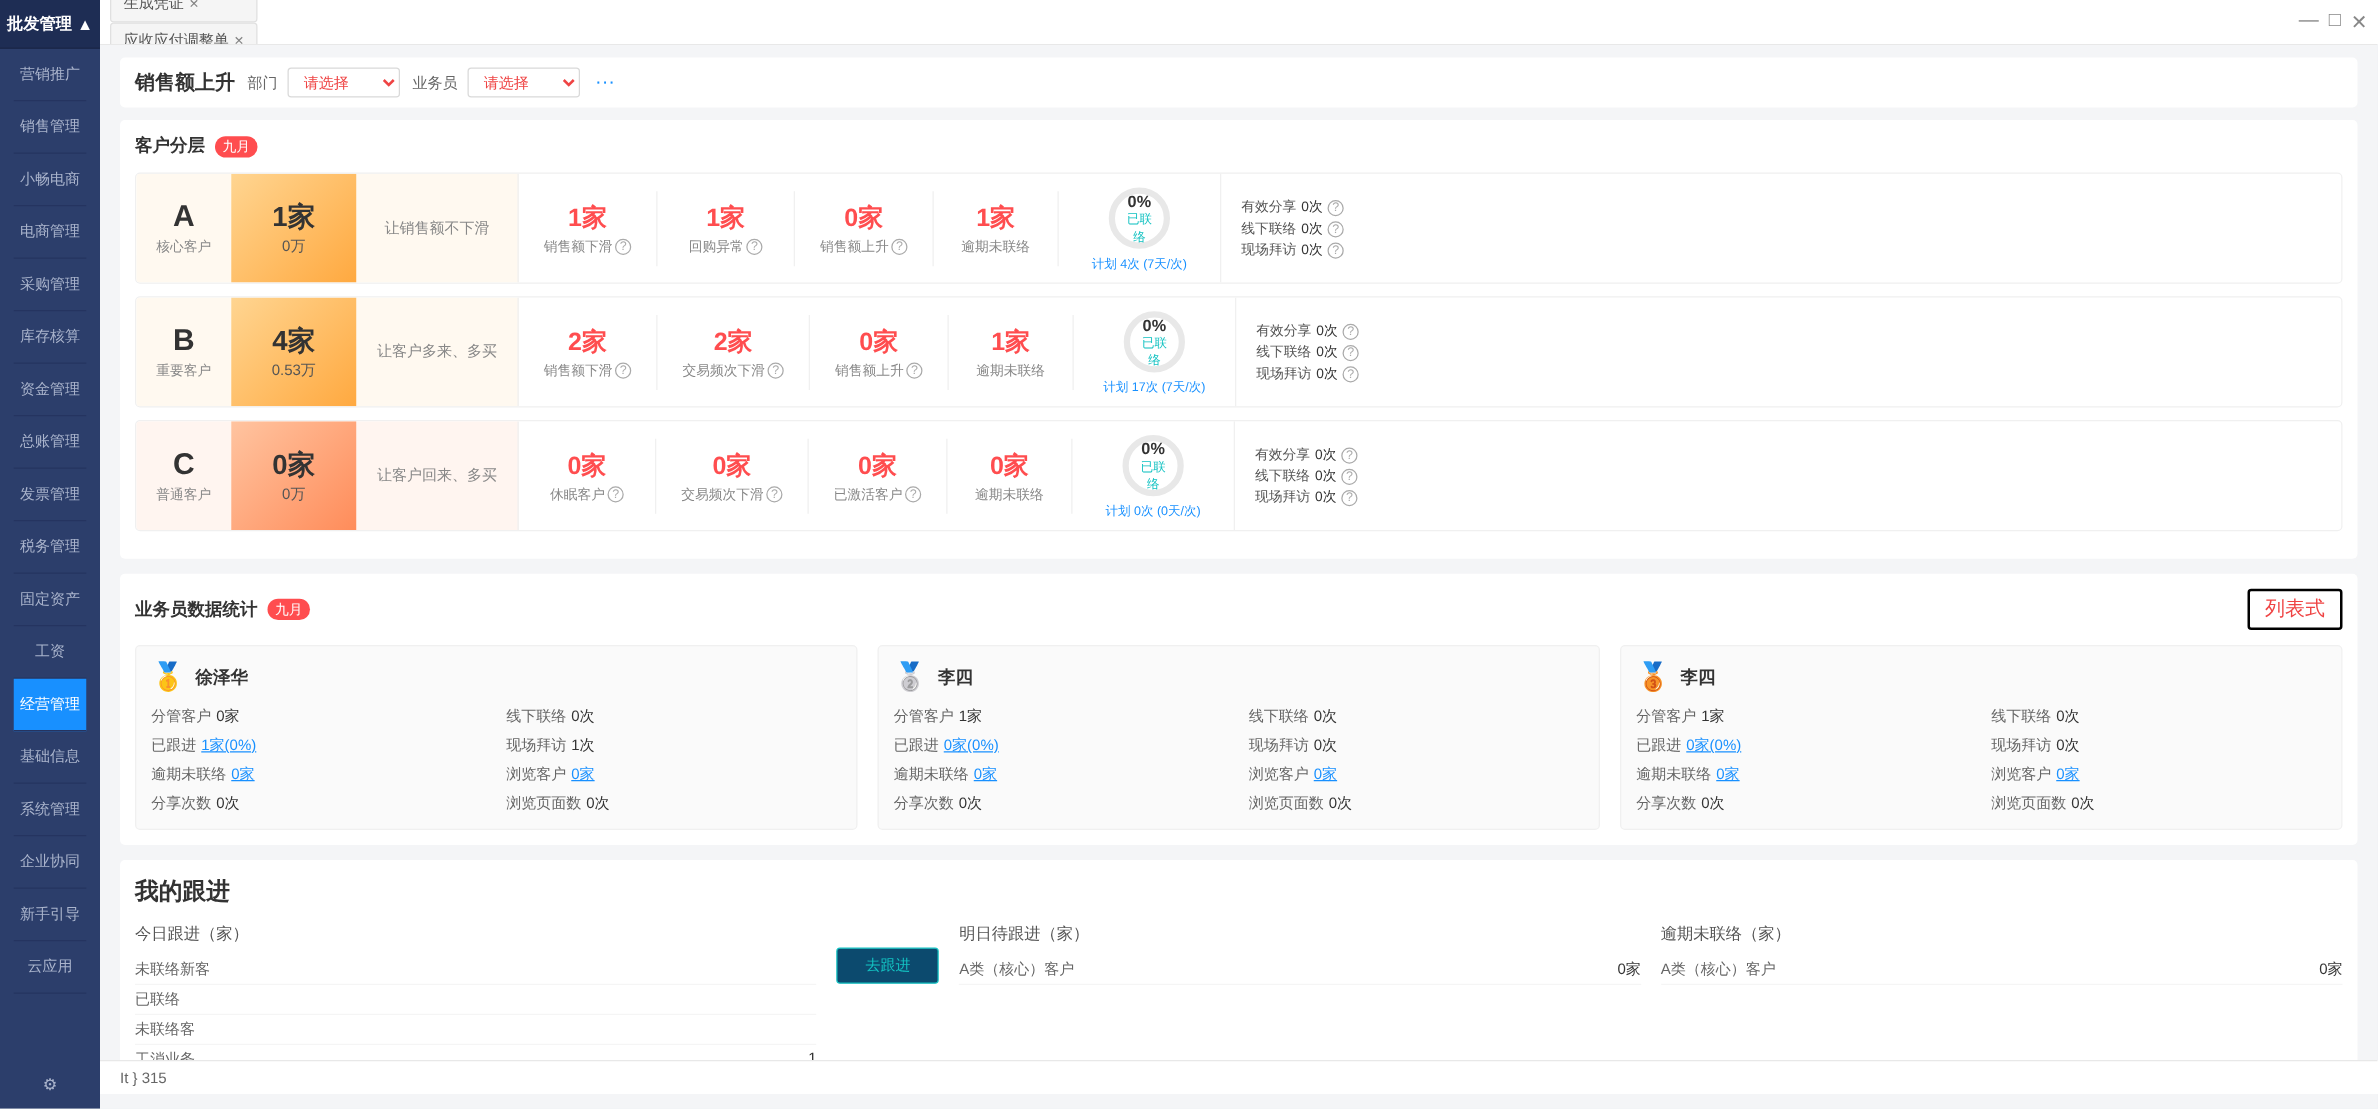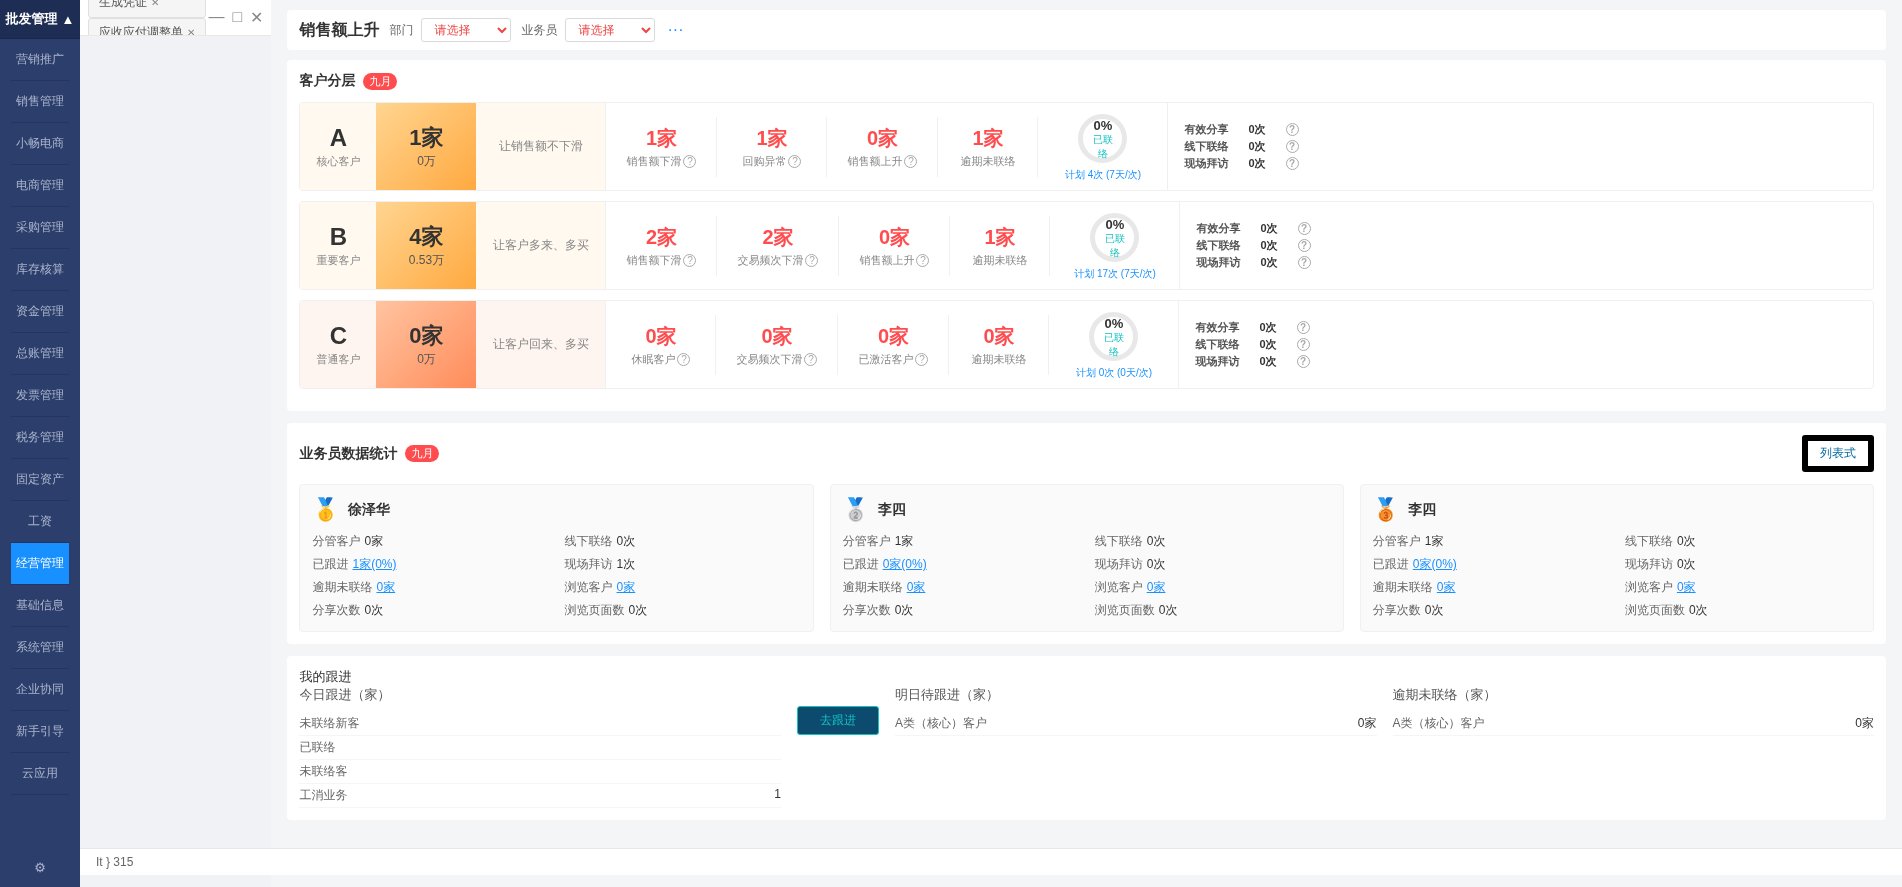--- a/index.html
+++ b/index.html
@@ -47,21 +47,21 @@
       padding: 12px 5px;
       text-align: center;
       color: #aab4cc;
       cursor: pointer;
     }
 
     
     .main-area {
       flex: 1;
       display: flex;
-      flex-direction: row;
+      flex-direction: column;
       overflow: hidden;
     }
 
     
     .tab-bar {
       display: flex;
       align-items: center;
       background: #fff;
       border-bottom: 1px solid #e8e8e8;
       height: 36px;
@@ -245,39 +245,39 @@
 
     .tier-extra {
       display: flex;
       flex-direction: column;
       justify-content: center;
       padding: 8px 16px;
       font-size: 11px;
       color: #555;
       gap: 2px;
     }
-    .extra-item { display: flex; align-items: center; gap: 20px; font-weight: bold; }
+    .extra-item { display: flex; align-items: flex-end; gap: 4px; }
     .extra-val { color: #333; }
     .extra-info { color: #aaa; }
 
     
     .biz-section-header {
       display: flex;
       align-items: center;
       justify-content: space-between;
       margin-bottom: 12px;
     }
     .biz-section-left { display: flex; align-items: center; gap: 8px; }
     .list-btn {
-      border: 6px solid #000000;
-      color: #0369a1;
+      border: 2px solid #000000;
+      color: #ef4444;
       background: #fff;
       padding: 4px 12px;
       border-radius: 3px;
-      font-size: 12px;
+      font-size: 16px;
       cursor: pointer;
     }
 
     .biz-agents {
       display: grid;
       grid-template-columns: 1fr 1fr 1fr;
       gap: 16px;
     }
     .agent-card {
       background: #fafafa;
@@ -307,21 +307,21 @@
     }
     .agent-stat-val { color: #1890ff; text-decoration: underline; cursor: pointer; }
     .agent-stat-val.normal { color: #333; text-decoration: none; cursor: default; }
 
     
     .followup-section {
       background: #fff;
       border-radius: 4px;
       padding: 12px;
     }
-    .followup-title { font-size: 13px; font-weight: normal; color: #333; }
+    .followup-title { font-size: 19px; font-weight: bold; color: #333; margin-bottom: 12px; }
     .followup-grid {
       display: grid;
       grid-template-columns: 1fr auto 1fr 1fr;
       gap: 16px;
       align-items: start;
     }
     .followup-col-title { font-size: 13px; color: #555; margin-bottom: 8px; }
     .followup-go-btn {
       border: 1px solid #13c2c2;
       color: #13c2c2;

